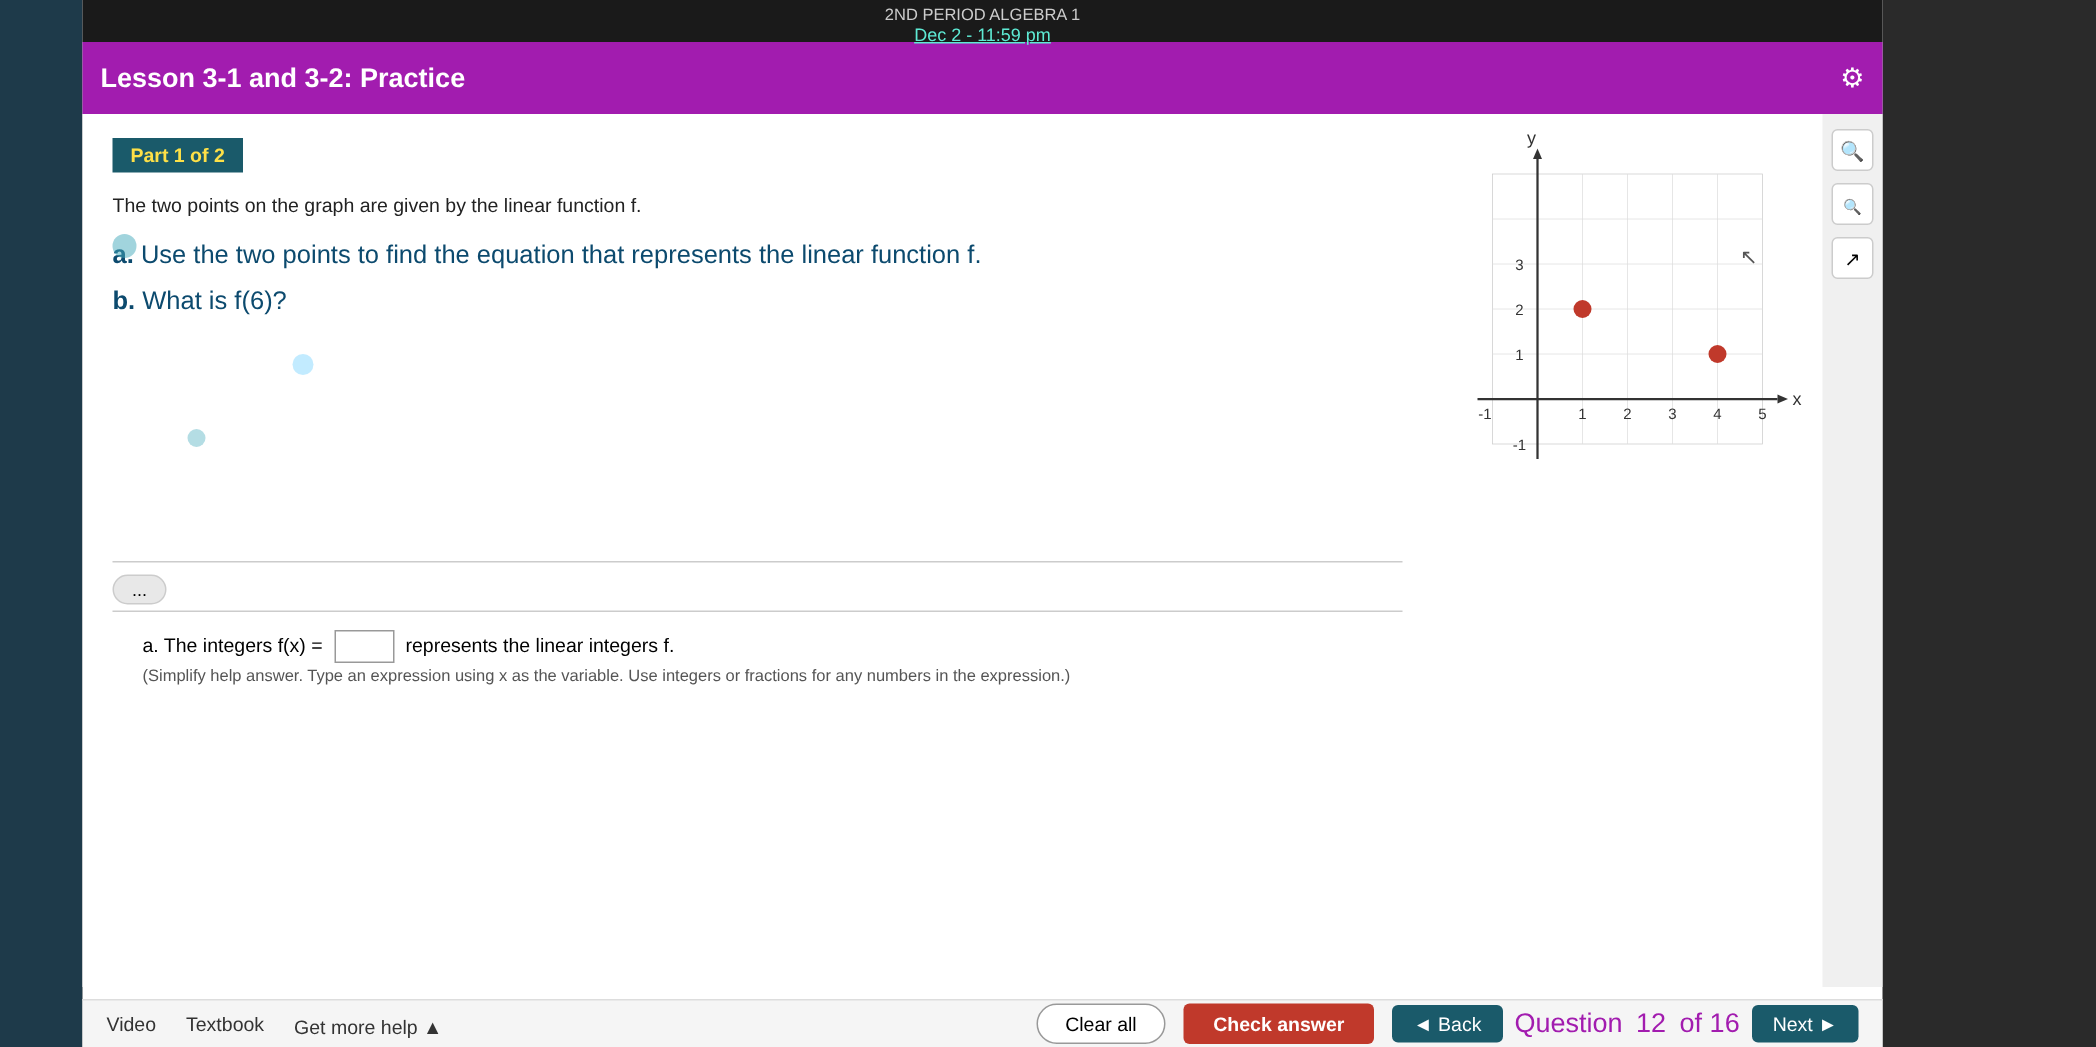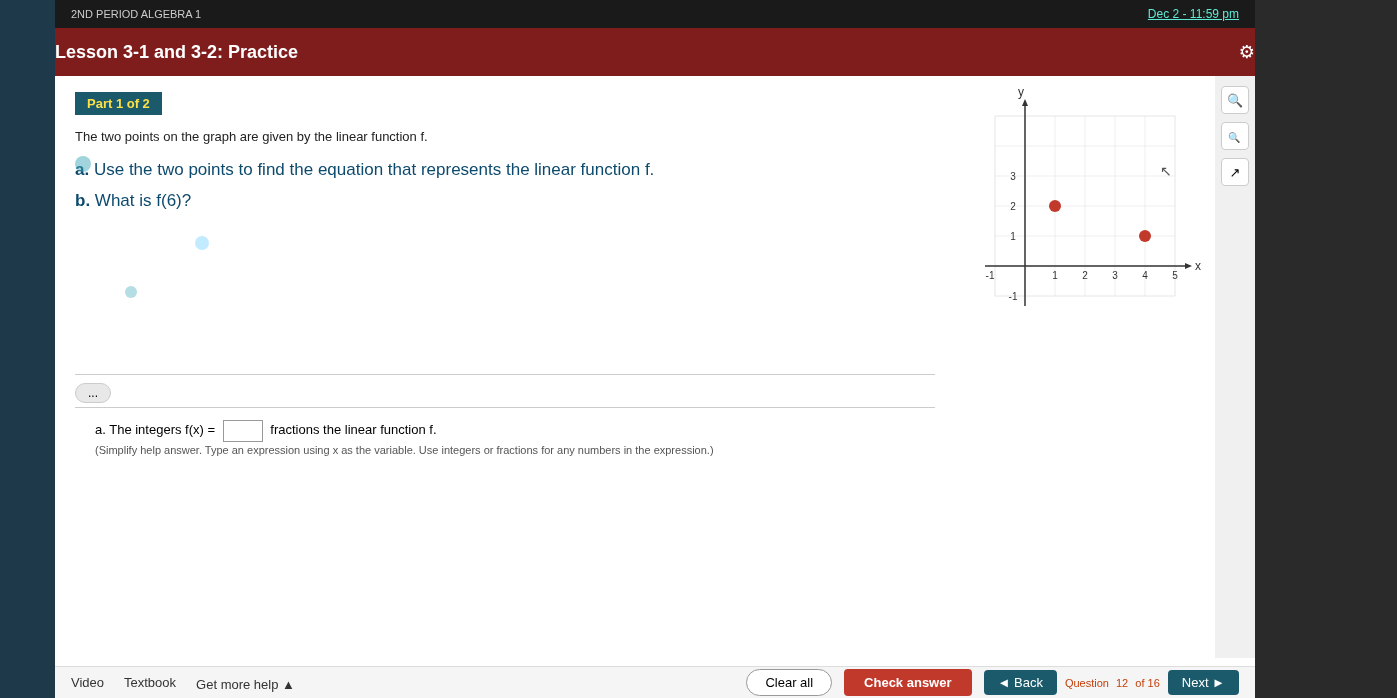--- a/index.html
+++ b/index.html
@@ -20,35 +20,36 @@
     }
     .top-bar {
       background: #1a1a1a;
       color: #fff;
       padding: 4px 16px;
       font-size: 12px;
       display: flex;
       justify-content: space-between;
       align-items: center;
       height: 28px;
+      flex-direction: column;
     }
     .course-title {
       font-size: 11px;
       color: #ccc;
       text-transform: uppercase;
     }
     .datetime {
       font-size: 12px;
       color: #5eead4;
       text-decoration: underline;
     }
     .lesson-header {
-      background: #7f1d1d;
-      color: #fff;
-      padding: 8px 0;
+      background: #a21caf;
+      color: #fff;
+      padding: 8px 12px;
       font-size: 18px;
       font-weight: bold;
       height: 48px;
       display: flex;
       align-items: center;
       justify-content: space-between;
     }
     .settings-icon-btn {
       background: none;
       border: none;
@@ -189,22 +190,22 @@
       border: none;
       padding: 5px 14px;
       border-radius: 4px;
       cursor: pointer;
       font-size: 13px;
       display: flex;
       align-items: center;
       gap: 4px;
     }
     .question-num {
-      font-size: 11px;
-      color: #c2410c;
+      font-size: 18px;
+      color: #a21caf;
     }
     
     .graph-svg {
       background: #fff;
     }
     .expand-btn {
       background: none;
       border: none;
       font-size: 12px;
       color: #555;
@@ -284,21 +285,21 @@
 
       
       <button class="more-options-btn" style="margin: 4px 0;">
         <span>...</span>
       </button>
 
       
       <div class="answer-section">
         <span>a. The integers f(x) =</span>
         <input type="text" class="answer-input" value="" style="">
-        <span>fractions the linear function f.</span>
+        <span>represents the linear integers f.</span>
         <br>
         <span style="font-size:11px; color:#555;">(Simplify help answer. Type an expression using x as the variable. Use integers or fractions for any numbers in the expression.)</span>
       </div>
     </div>
 
     <div class="graph-area">
       <svg class="graph-svg" width="240" height="240" viewBox="-30 -30 240 240">
 
         <rect x="0" y="0" width="180" height="180" fill="white" stroke="#ccc" stroke-width="0.5"></rect>
 

